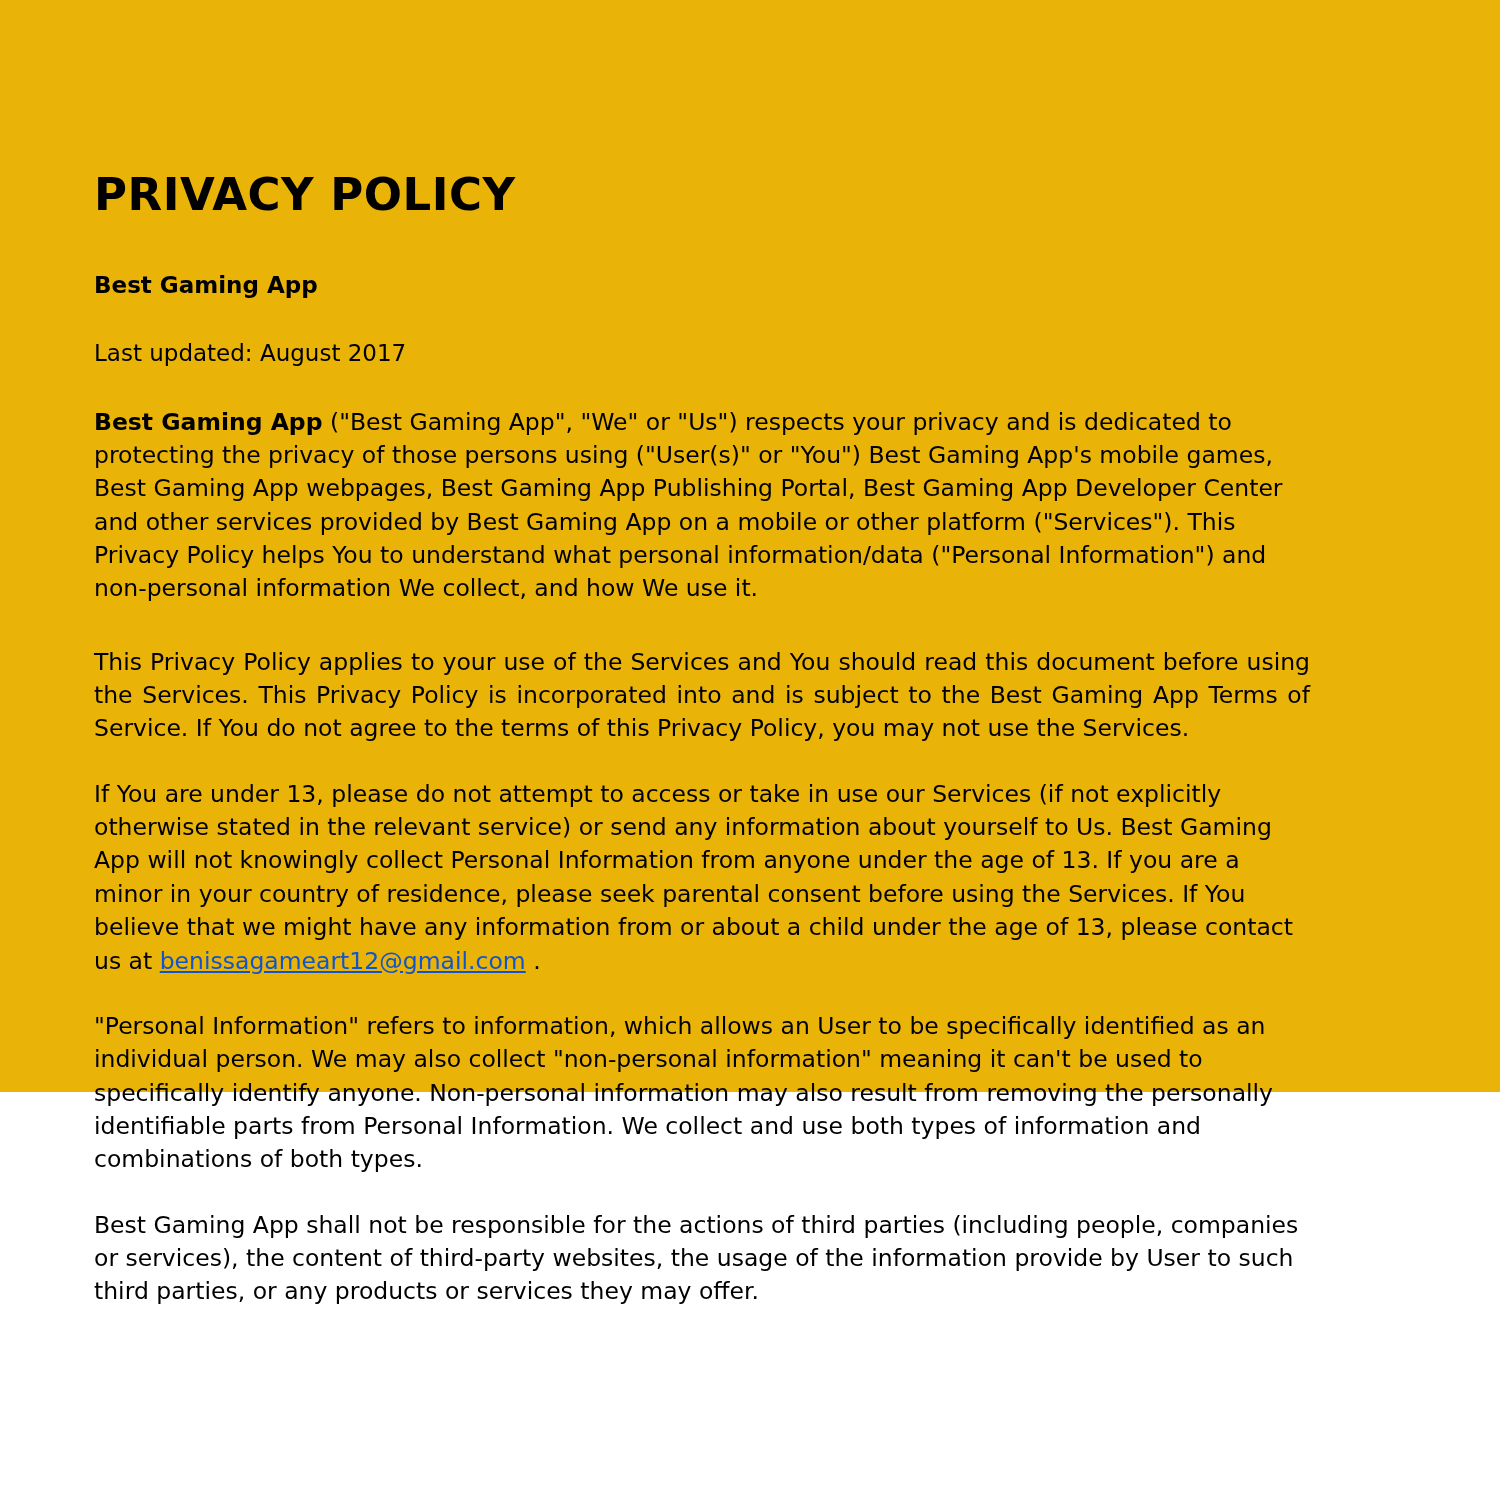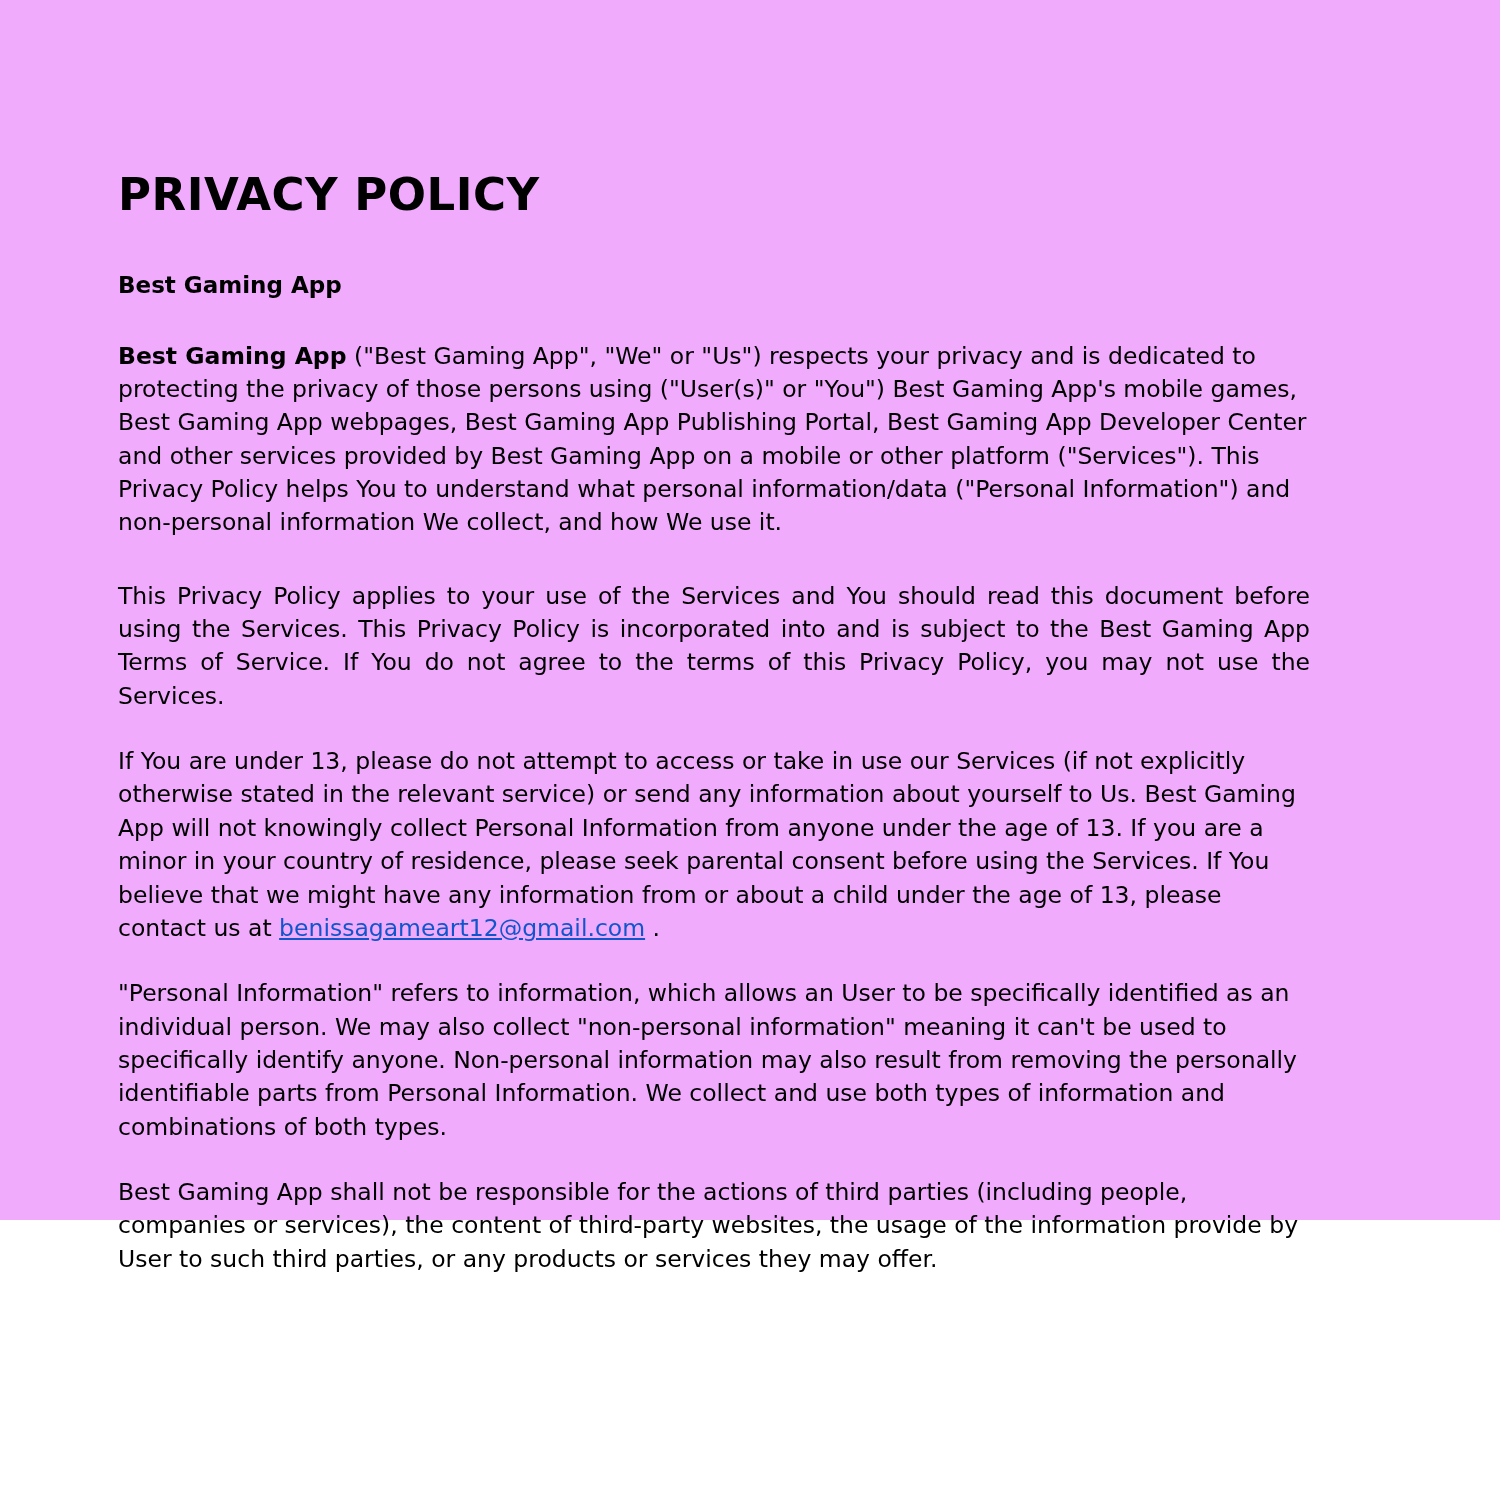--- a/index.html
+++ b/index.html
@@ -10,23 +10,23 @@
   body {
     width: 1500px;
     height: 1500px;
     font-family: "DejaVu Sans", sans-serif;
     color: #000000;
     overflow: hidden;
   }
   .page {
     box-sizing: border-box;
     width: 1500px;
-    height: 1220px;
-    padding: 170px 190px 0 118px;
-    background: #f0abfc;
+    height: 1092px;
+    padding: 170px 190px 0 94px;
+    background: #eab308;
   }
   .doc-title {
     font-size: 45px;
     font-weight: bold;
     letter-spacing: 0.5px;
     margin: 0 0 52px 0;
     line-height: 1.1;
   }
   .app-name {
     font-size: 23px;
@@ -55,20 +55,21 @@
 </style>
 </head>
 <body>
 
 <div class="page">
 
   <h1 class="doc-title">PRIVACY POLICY</h1>
 
   <p class="app-name">Best Gaming App</p>
 
+  <p class="last-updated">Last updated: August 2017</p>
 
   <p class="body-text"><span class="bold">Best Gaming App</span><span> ("Best Gaming App", "We" or "Us") respects your privacy and is dedicated to protecting the privacy of those persons using ("User(s)" or "You") Best Gaming App's mobile games, Best Gaming App webpages, Best Gaming App Publishing Portal, Best Gaming App Developer Center and other services provided by Best Gaming App on a mobile or other platform ("Services"). This Privacy Policy helps You to understand what personal information/data ("Personal Information") and non-personal information We collect, and how We use it.</span></p>
 
   <p class="body-text justify">This Privacy Policy applies to your use of the Services and You should read this document before using the Services. This Privacy Policy is incorporated into and is subject to the Best Gaming App Terms of Service. If You do not agree to the terms of this Privacy Policy, you may not use the Services.</p>
 
   <p class="body-text"><span>If You are under 13, please do not attempt to access or take in use our Services (if not explicitly otherwise stated in the relevant service) or send any information about yourself to Us. Best Gaming App will not knowingly collect Personal Information from anyone under the age of 13. If you are a minor in your country of residence, please seek parental consent before using the Services. If You believe that we might have any information from or about a child under the age of 13, please contact us at </span><a class="email-link" href="#">benissagameart12@gmail.com</a><span> .</span></p>
 
   <p class="body-text">"Personal Information" refers to information, which allows an User to be specifically identified as an individual person. We may also collect "non-personal information" meaning it can't be used to specifically identify anyone. Non-personal information may also result from removing the personally identifiable parts from Personal Information. We collect and use both types of information and combinations of both types.</p>
 
   <p class="body-text">Best Gaming App shall not be responsible for the actions of third parties (including people, companies or services), the content of third-party websites, the usage of the information provide by User to such third parties, or any products or services they may offer.</p>

